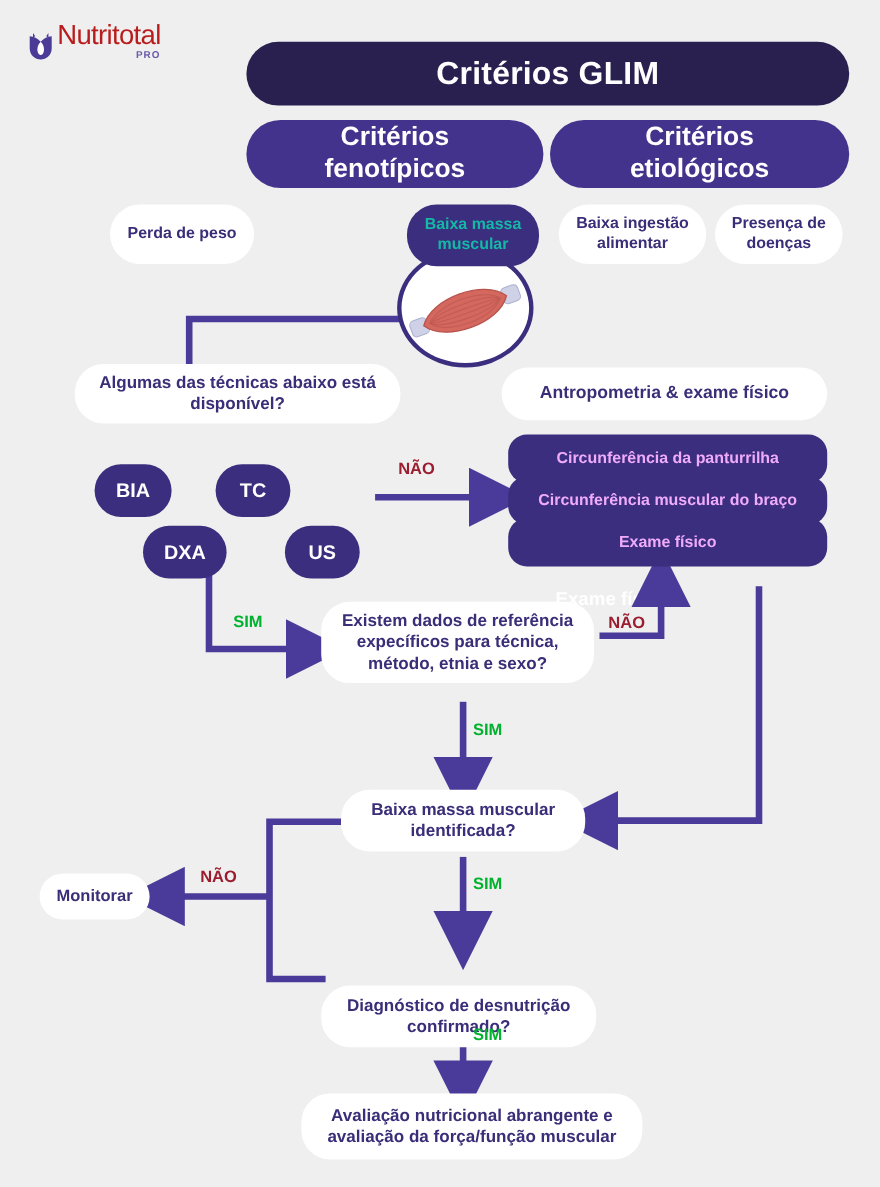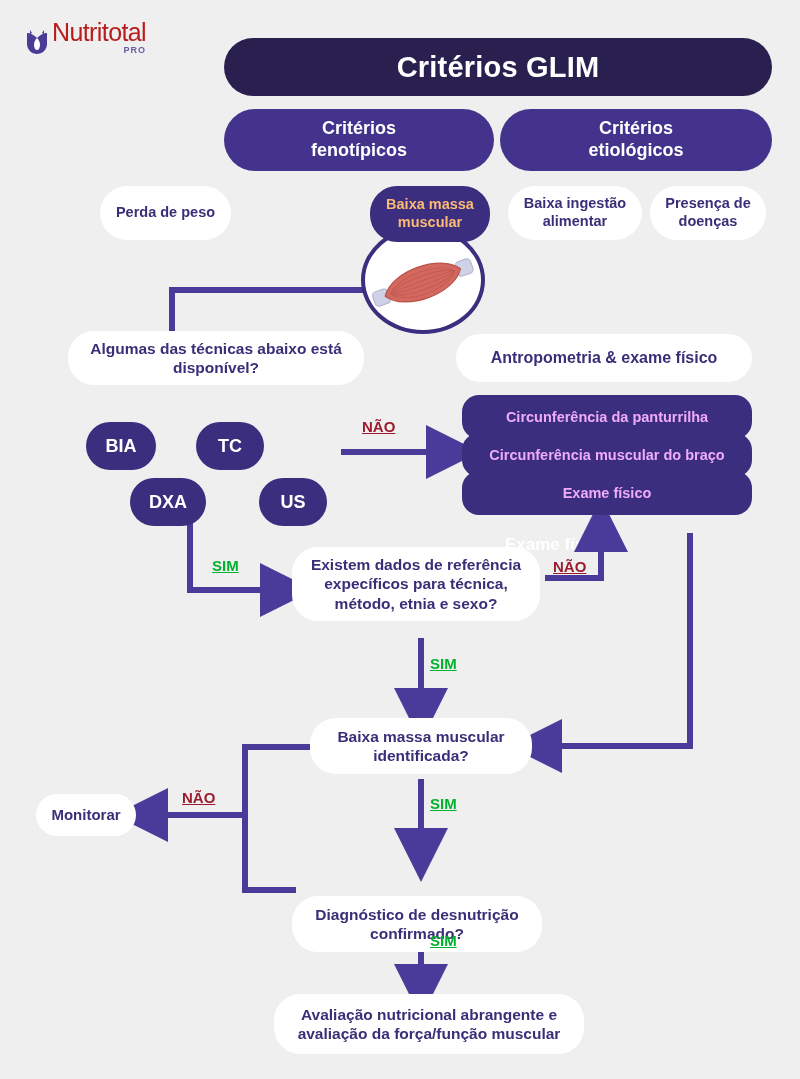--- a/index.html
+++ b/index.html
@@ -24,33 +24,33 @@
   
   .hdr-main{
     left:224px;top:38px;width:548px;height:58px;
     background:#292050;border-radius:29px;
     display:flex;align-items:center;justify-content:center;
     color:#ffffff;font-size:29px;font-weight:bold;letter-spacing:.2px;
   }
   .hdr-sub{
     height:62px;background:#43338c;border-radius:31px;
     display:flex;align-items:center;justify-content:center;text-align:center;
-    color:#ffffff;font-size:18px;font-weight:bold;line-height:1.2;
+    color:#ffffff;font-size:24px;font-weight:bold;line-height:1.2;
   }
   .hdr-sub-l{left:224px;top:109px;width:270px;}
   .hdr-sub-r{left:500px;top:109px;width:272px;}
 
   
   .pill{
     height:54px;background:#ffffff;border-radius:27px;
     display:flex;align-items:center;justify-content:center;text-align:center;
     color:#3b2e78;font-size:14.5px;font-weight:bold;line-height:1.22;
     padding:0 8px;
   }
-  .pill.filled{background:#3b2e7e;color:#fdba74;}
+  .pill.filled{background:#3b2e7e;color:#14b8a6;}
   .p1{left:100px;top:186px;width:131px;}
   .p2{left:238px;top:186px;width:118px;}
   .p3{left:370px;top:186px;width:120px;height:56px;z-index:6;}
   .p4{left:508px;top:186px;width:134px;}
   .p5{left:650px;top:186px;width:116px;}
 
   
   .muscle-circle{
     left:361px;top:226px;width:124px;height:108px;
     border:4px solid #3b2e7e;border-radius:50%;
@@ -97,21 +97,21 @@
   .ghost{
     left:505px;top:535px;width:130px;
     color:#ffffff;font-size:17px;font-weight:bold;
     z-index:1;white-space:nowrap;
   }
 
   
   .wires{position:absolute;left:0;top:0;width:800px;height:1079px;z-index:2;}
 
   
-  .elabel{font-size:15px;font-weight:bold;z-index:5;text-decoration:underline;}
+  .elabel{font-size:15px;font-weight:bold;z-index:5;}
   .sim{color:#00b22d;}
   .nao{color:#9b1c2e;}
   .l-nao1{left:362px;top:418px;}
   .l-sim1{left:212px;top:557px;}
   .l-nao2{left:553px;top:558px;}
   .l-sim2{left:430px;top:655px;}
   .l-nao3{left:182px;top:789px;}
   .l-sim3{left:430px;top:795px;}
   .l-sim4{left:430px;top:932px;}
 </style>

